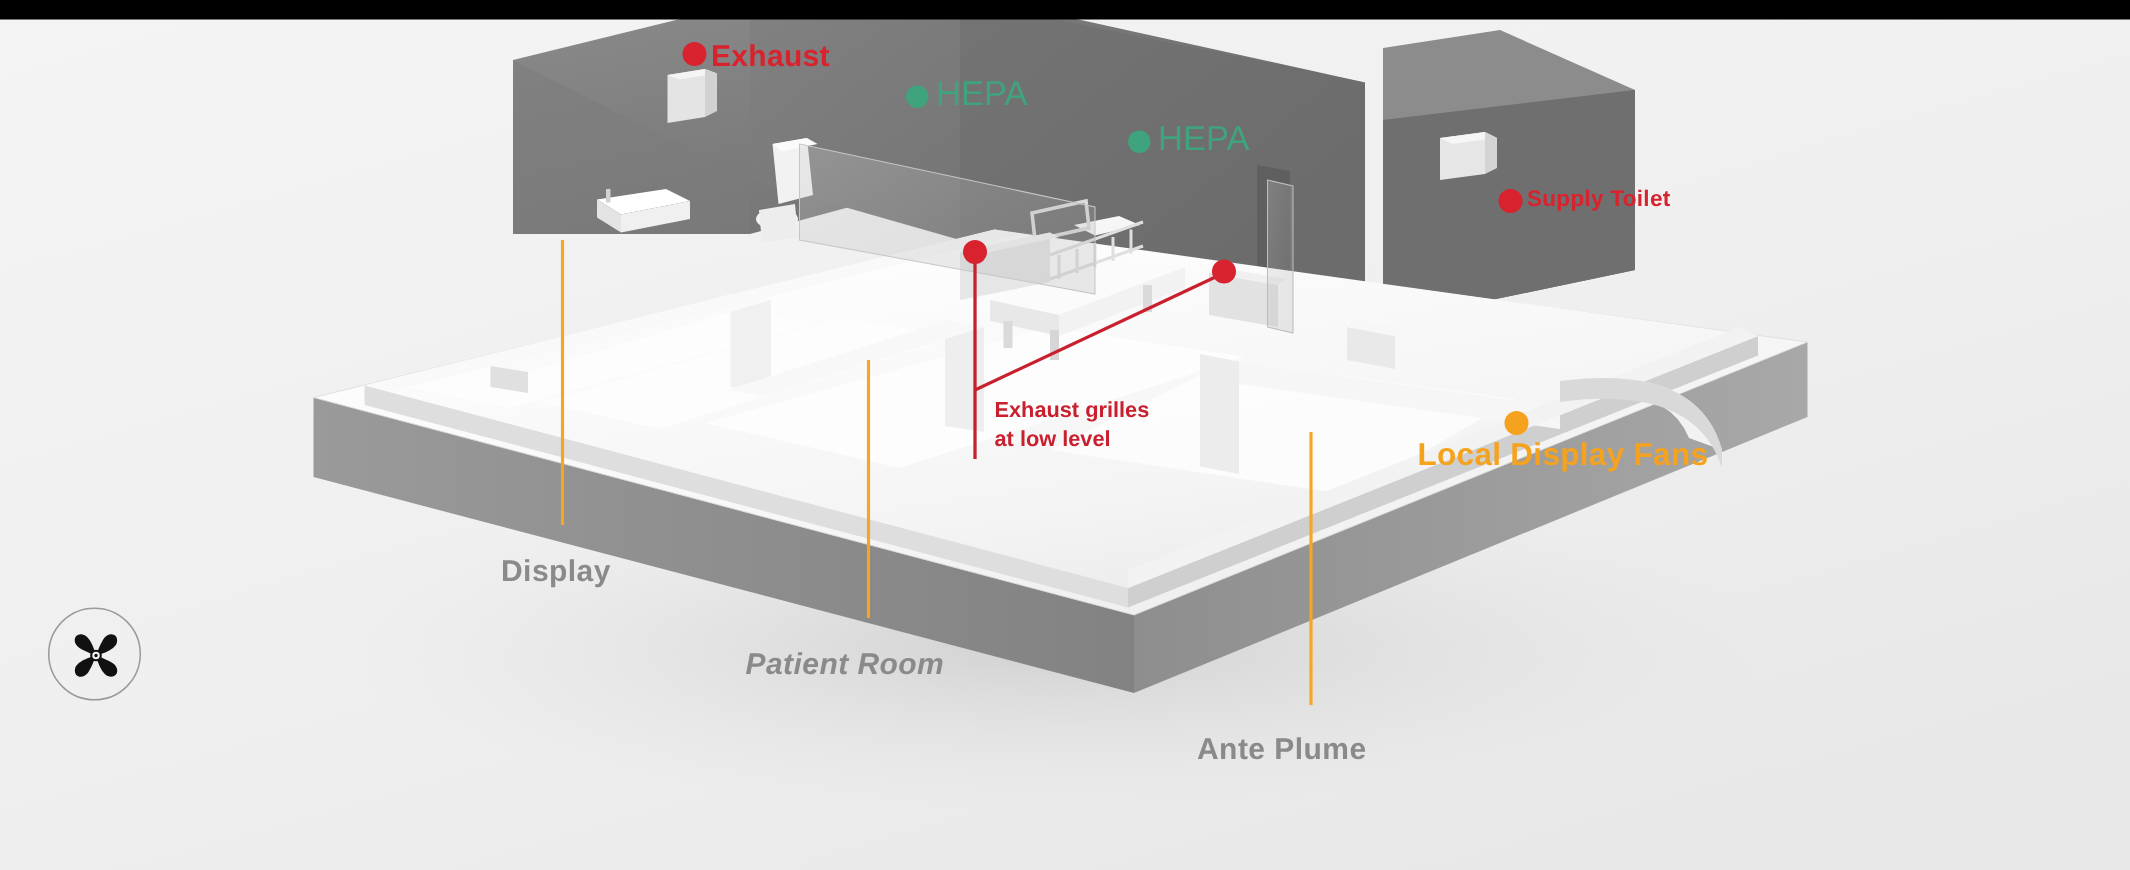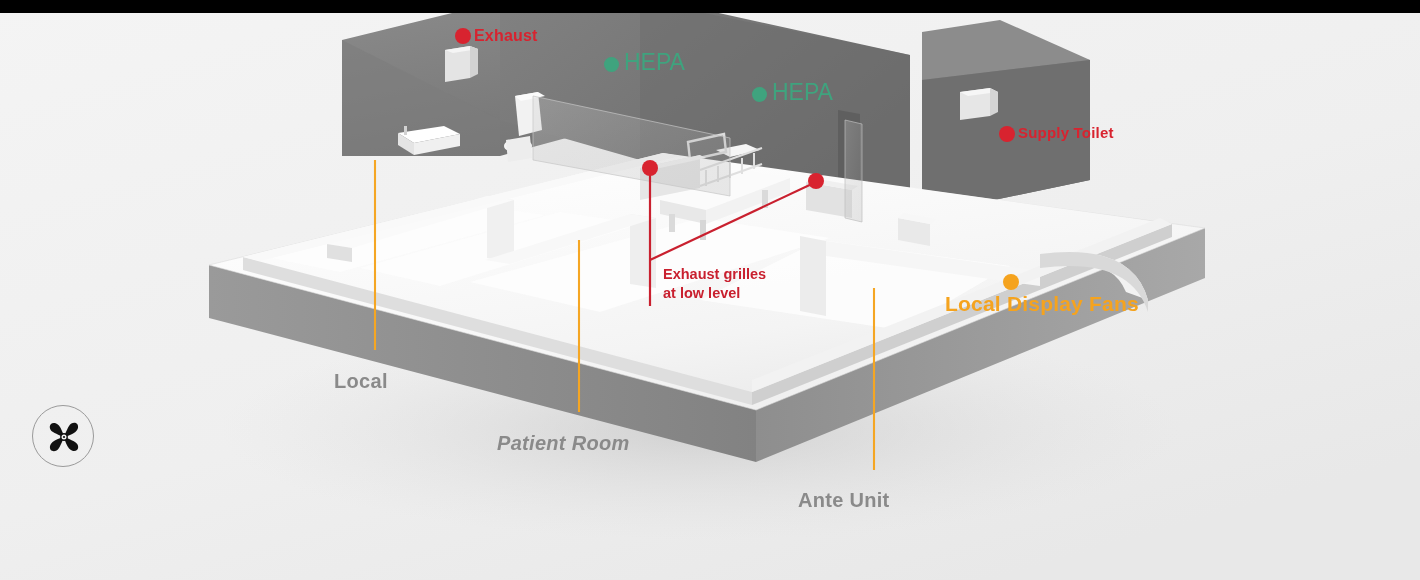--- a/index.html
+++ b/index.html
@@ -240,21 +240,21 @@
     </g>
 
     <g stroke="#c9202f" stroke-width="2.2" fill="none">
       <line x1="650" y1="168" x2="650" y2="306"></line>
       <line x1="650" y1="260" x2="816" y2="182"></line>
     </g>
   </svg>
 
   <div>
     <span class="dot" style="left:455px; top:28px; width:16px; height:16px; background:#d8232f;"></span>
-    <span class="lbl lbl-text" style="left:474px; top:27px; color:#d8232f; font-size:16px;">Exhaust</span>
+    <span class="lbl lbl-text" style="left:474px; top:27px; color:#d8232f; font-size:20px;">Exhaust</span>
   </div>
 
   <div>
     <span class="dot" style="left:604px; top:57px; width:15px; height:15px; background:#3fa37e;"></span>
     <span class="lbl" style="left:624px; top:49px; color:#3fa37e; font-size:23px;">HEPA</span>
   </div>
 
   <div>
     <span class="dot" style="left:752px; top:87px; width:15px; height:15px; background:#3fa37e;"></span>
     <span class="lbl" style="left:772px; top:79px; color:#3fa37e; font-size:23px;">HEPA</span>
@@ -272,23 +272,23 @@
 
   <div>
     <span class="dot" style="left:642px; top:160px; width:16px; height:16px; background:#d8232f;"></span>
     <span class="dot" style="left:808px; top:173px; width:16px; height:16px; background:#d8232f;"></span>
     <div class="exh-grille-text" style="left:663px; top:265px;">
       <div>Exhaust grilles</div>
       <div>at low level</div>
     </div>
   </div>
 
-  <span class="room-lbl" style="left:334px; top:370px;">Local</span>
+  <span class="room-lbl" style="left:334px; top:370px;">Display</span>
   <span class="room-lbl" style="left:497px; top:432px;font-style:italic;">Patient Room</span>
-  <span class="room-lbl" style="left:798px; top:489px;">Ante Unit</span>
+  <span class="room-lbl" style="left:798px; top:489px;">Ante Plume</span>
 
   <div class="fan-circle" style="left:32px; top:405px;">
     <svg viewBox="0 0 62 62" width="62" height="62">
       <g fill="#111111">
         <path d="M31,31 C31,31 28,18 22,17 C16,16 15,23 20,26 C24,28.5 31,31 31,31 Z"></path>
         <path d="M31,31 C31,31 44,28 45,22 C46,16 39,15 36,20 C33.5,24 31,31 31,31 Z"></path>
         <path d="M31,31 C31,31 34,44 40,45 C46,46 47,39 42,36 C38,33.5 31,31 31,31 Z"></path>
         <path d="M31,31 C31,31 18,34 17,40 C16,46 23,47 26,42 C28.5,38 31,31 31,31 Z"></path>
       </g>
       <circle cx="31" cy="31" r="3.2" fill="#f2f2f2" stroke="#111111" stroke-width="1.4"></circle>

